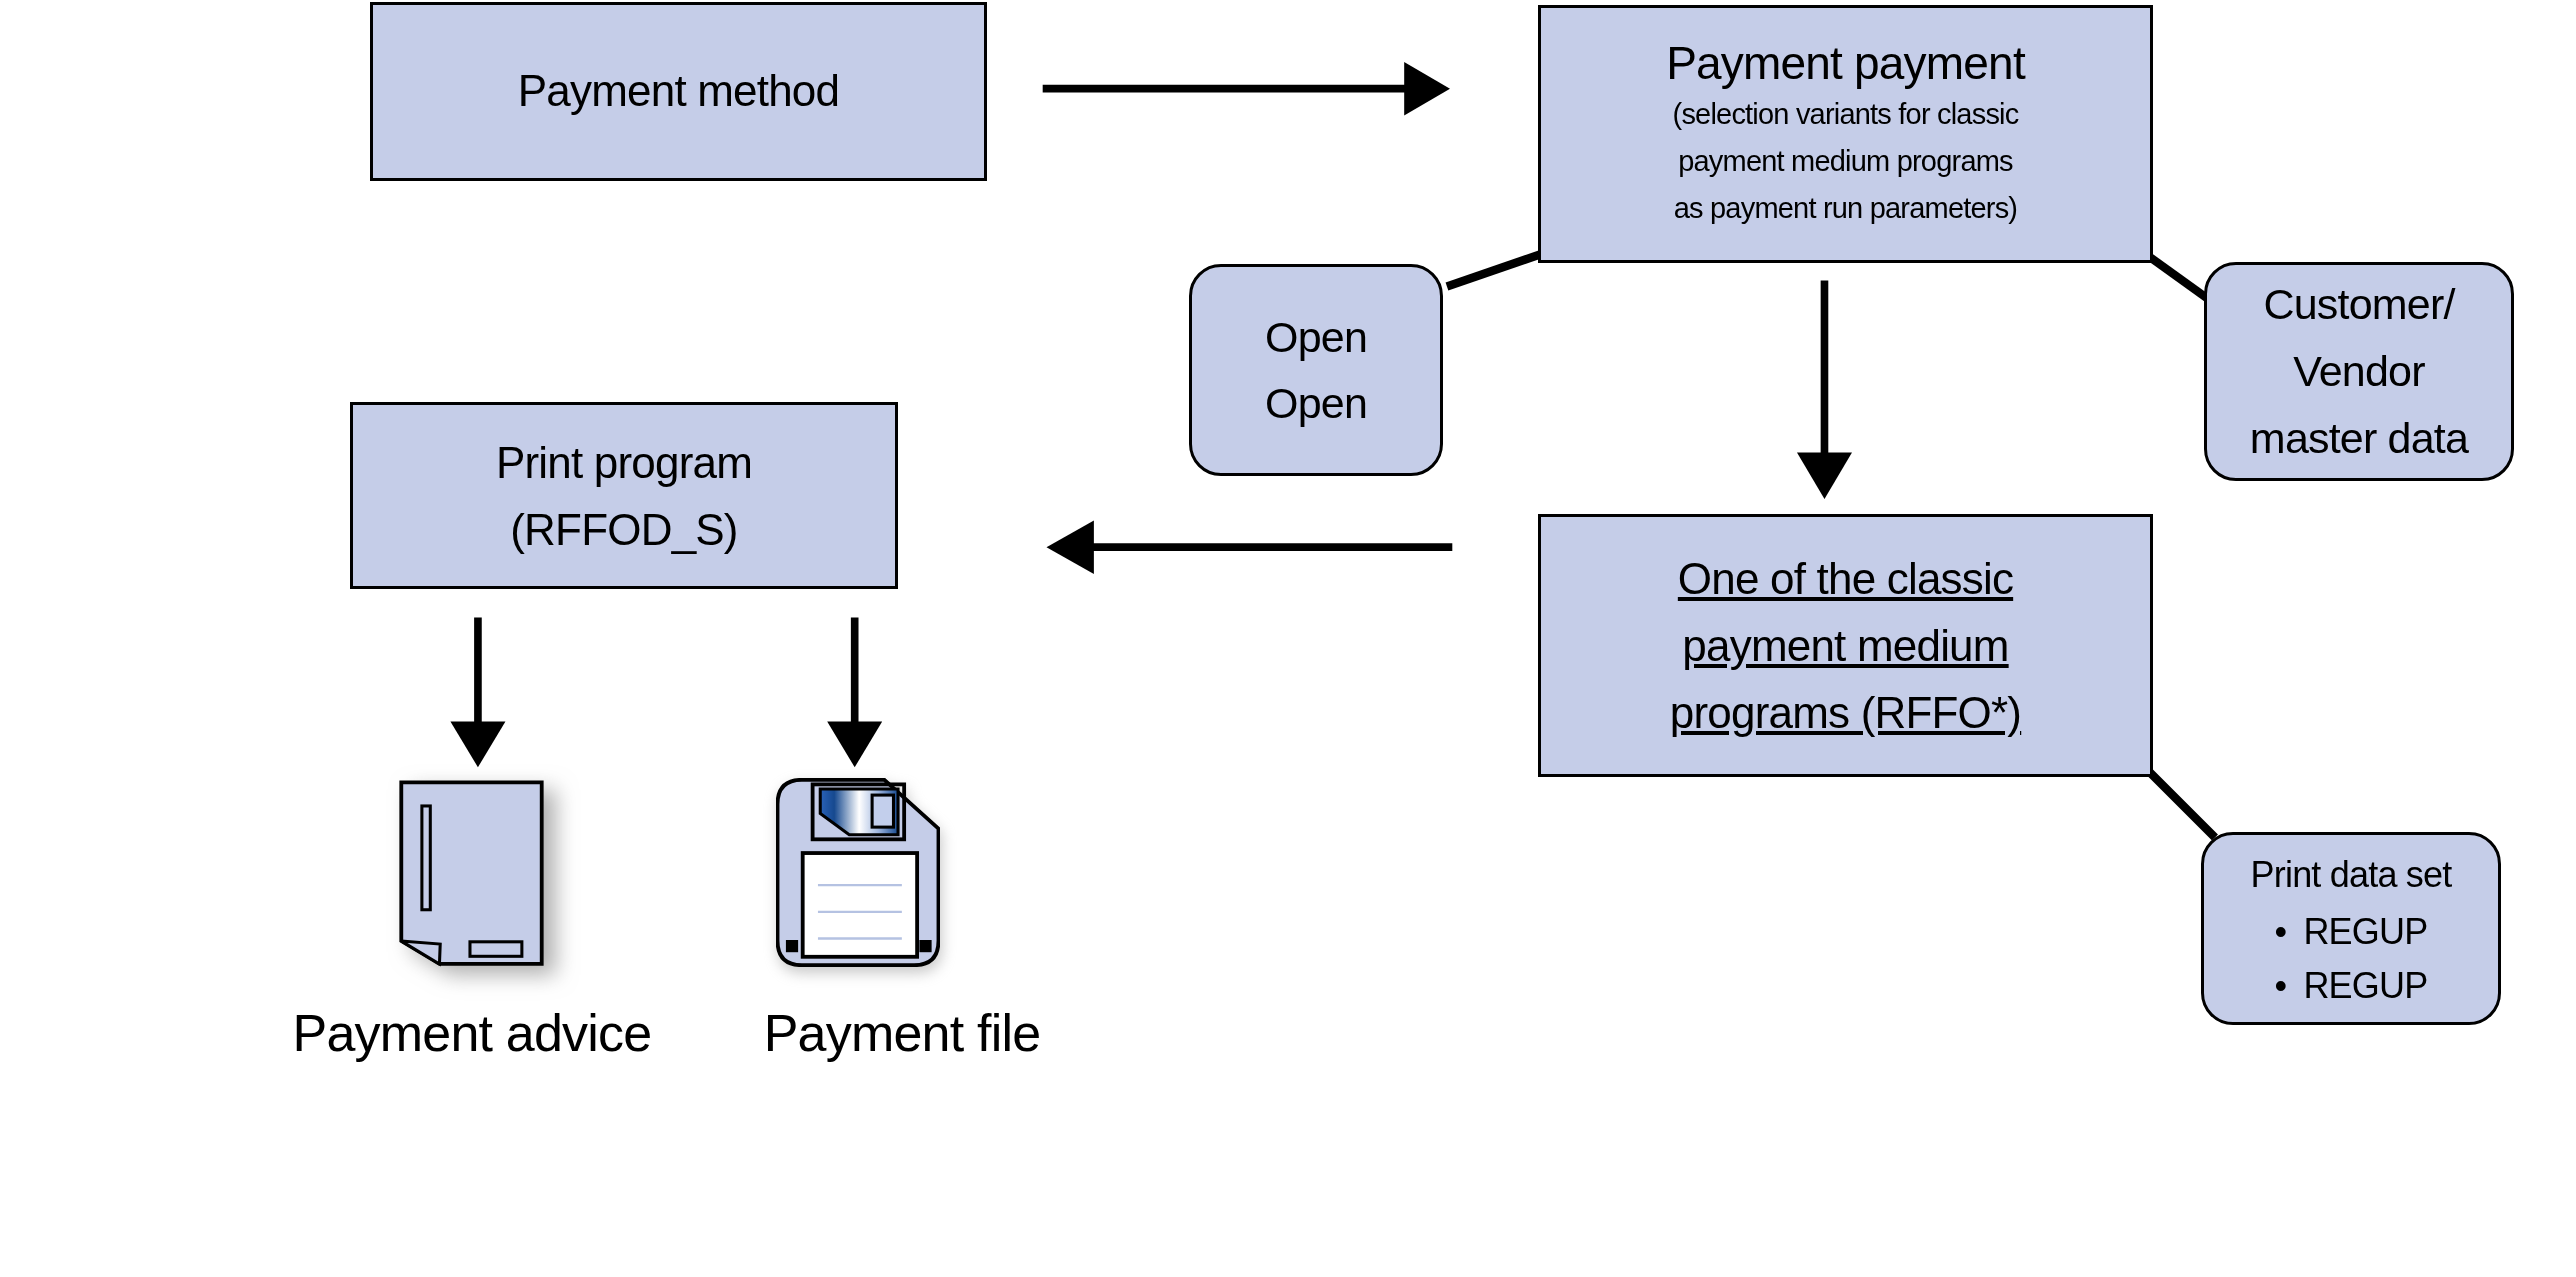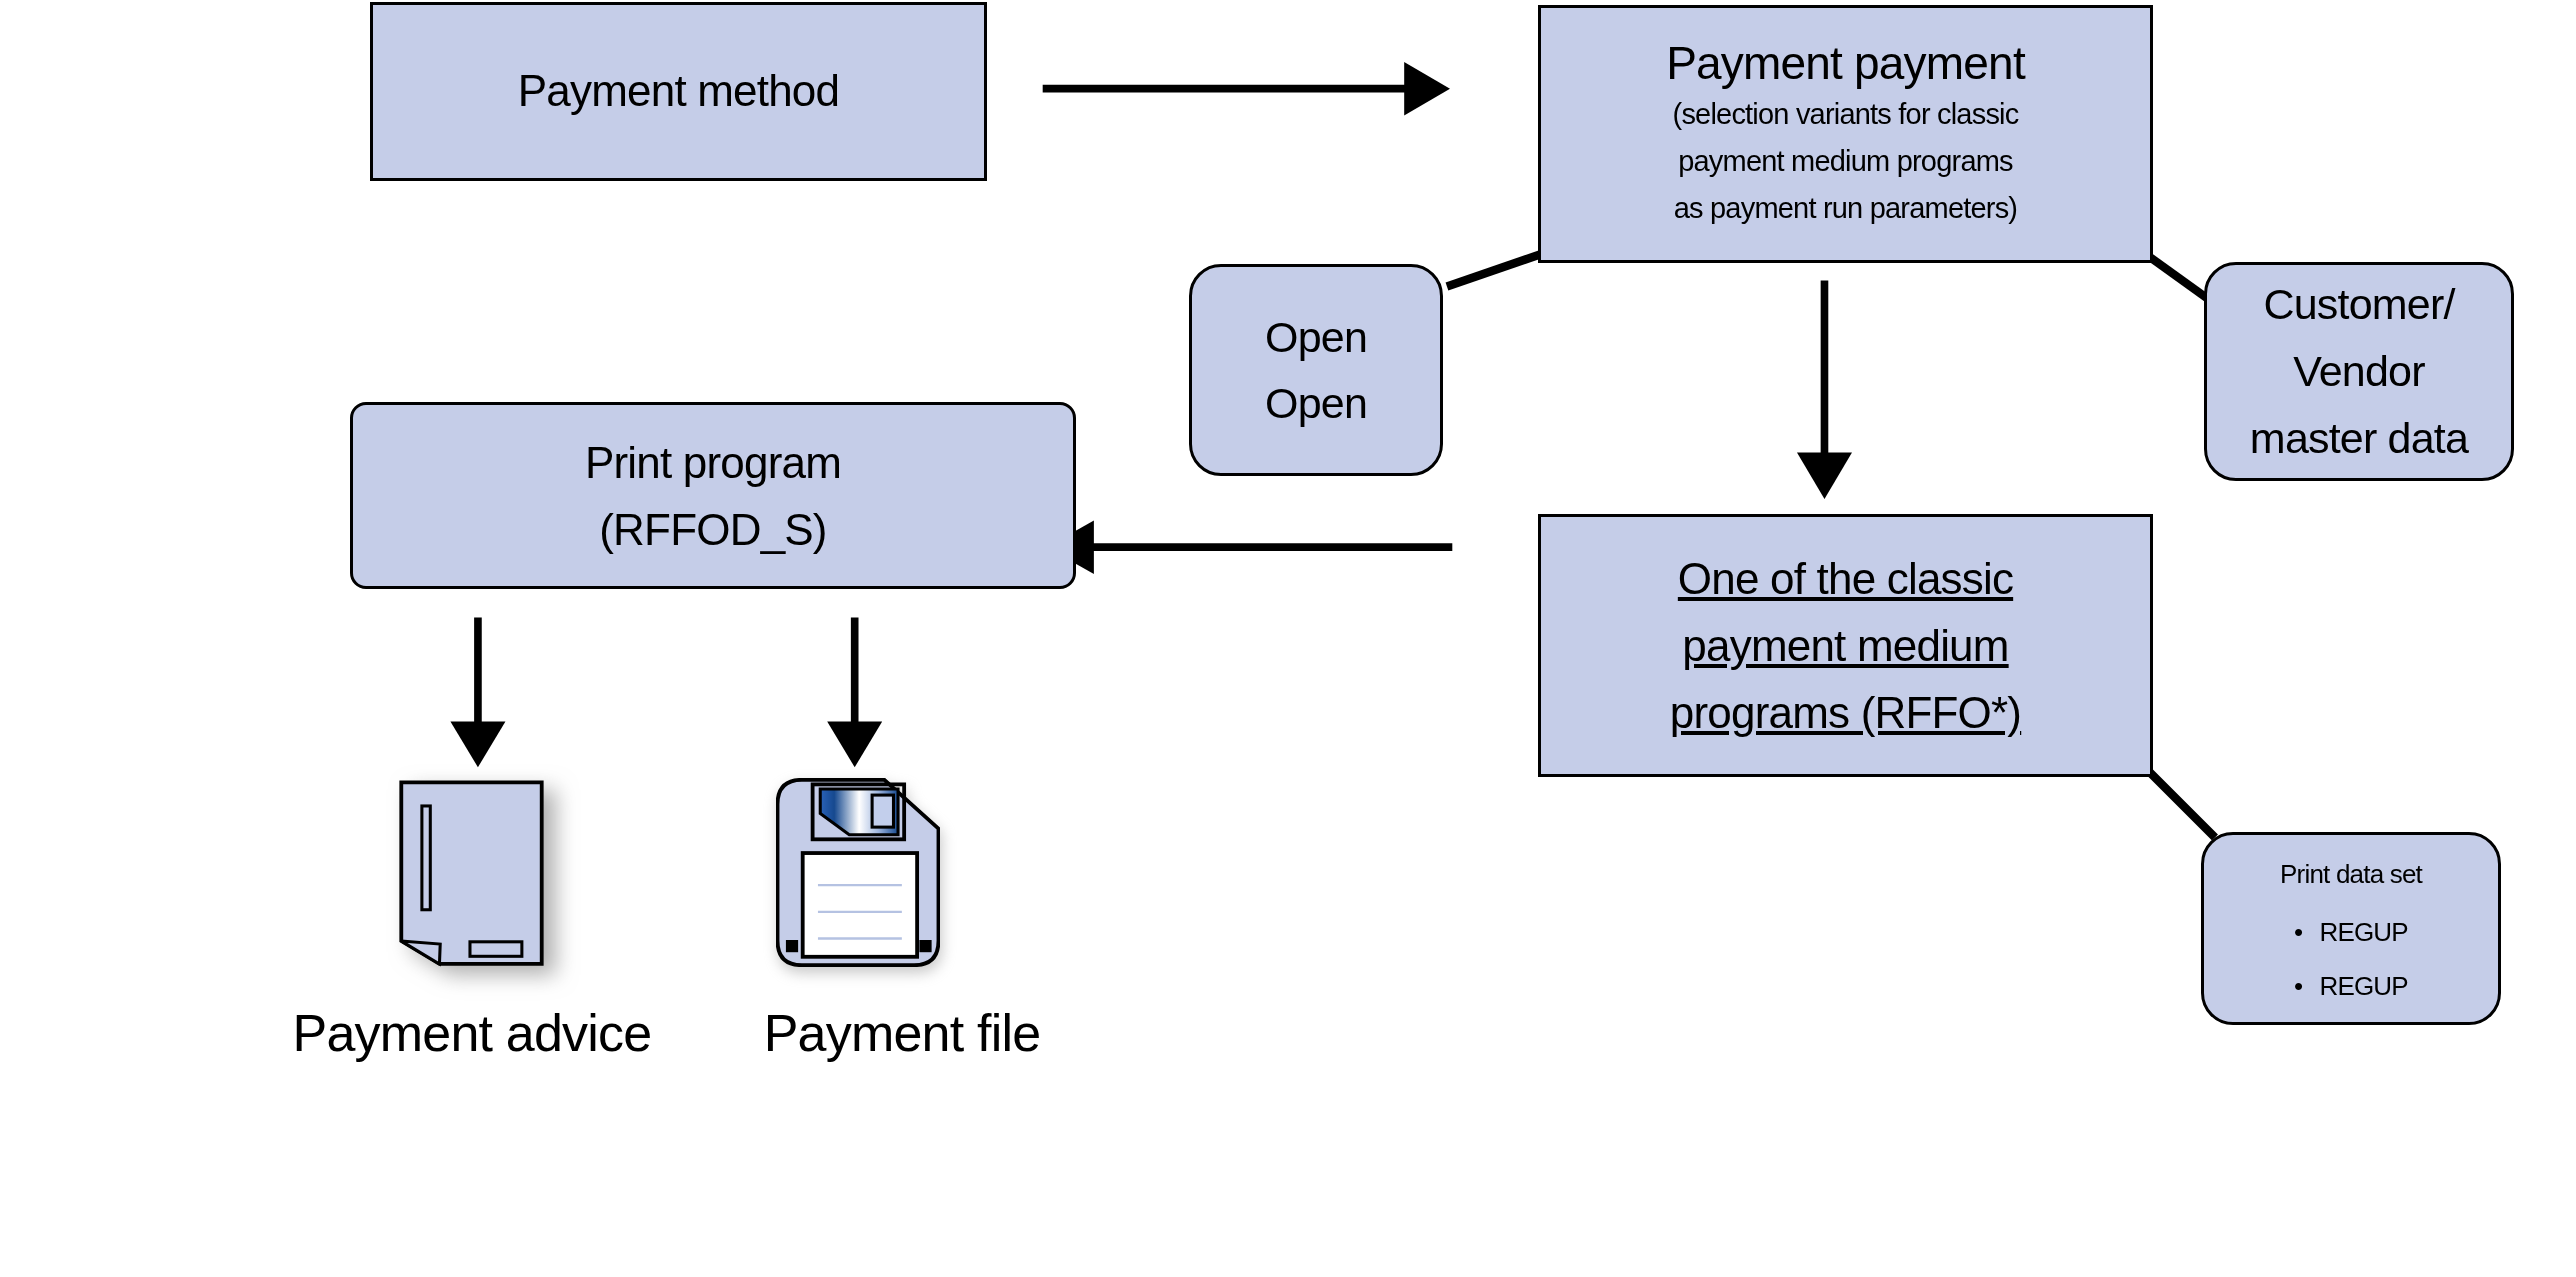--- a/index.html
+++ b/index.html
@@ -12,22 +12,22 @@
         text-align:center;letter-spacing:-0.8px;}
   .rnode{border-radius:32px;}
   .line{display:block;}
   .n-payment-method{left:349px;top:1.5px;width:617px;height:179px;font-size:44px;margin-left:21px;}
   .n-payment-programs{left:1538px;top:4.6px;width:615px;height:258px;}
   .n-payment-programs .title{font-size:46px;line-height:55px;}
   .n-payment-programs .sub{font-size:29px;line-height:47px;}
   .n-open-items{left:1189px;top:264px;width:254px;height:212px;font-size:43px;line-height:66px;}
   .n-customer-vendor{left:2204px;top:262px;width:310px;height:219px;font-size:43px;line-height:67px;}
   .n-classic-programs{left:1538px;top:514px;width:615px;height:263px;font-size:44px;line-height:67px;text-decoration:underline;}
-  .n-print-program{left:350px;top:402px;width:726px;height:187px;font-size:44px;line-height:67px;border-radius:16px;}
-  .n-print-data-set{left:2201px;top:832px;width:300px;height:193px;font-size:26px;}
+  .n-print-program{left:350px;top:402px;width:548px;height:187px;font-size:44px;line-height:67px;}
+  .n-print-data-set{left:2201px;top:832px;width:300px;height:193px;font-size:36px;}
   .n-print-data-set .title{line-height:61px;}
   .bullets{display:flex;flex-direction:column;align-items:flex-start;}
   .bullet-row{display:flex;align-items:center;gap:17px;line-height:54px;}
   .outlabel{position:absolute;width:382px;text-align:center;font-size:52px;letter-spacing:-0.8px;top:1003px;}
   .lbl-advice{left:281px;}
   .lbl-file{left:711px;}
   .icon-doc{position:absolute;left:399px;top:780px;
             filter:drop-shadow(12.2px 9.2px 10.7px rgba(110,110,110,0.55));}
   .icon-floppy{position:absolute;left:776px;top:778px;
             filter:drop-shadow(2.3px 6.1px 6.9px rgba(120,120,120,0.4));}

